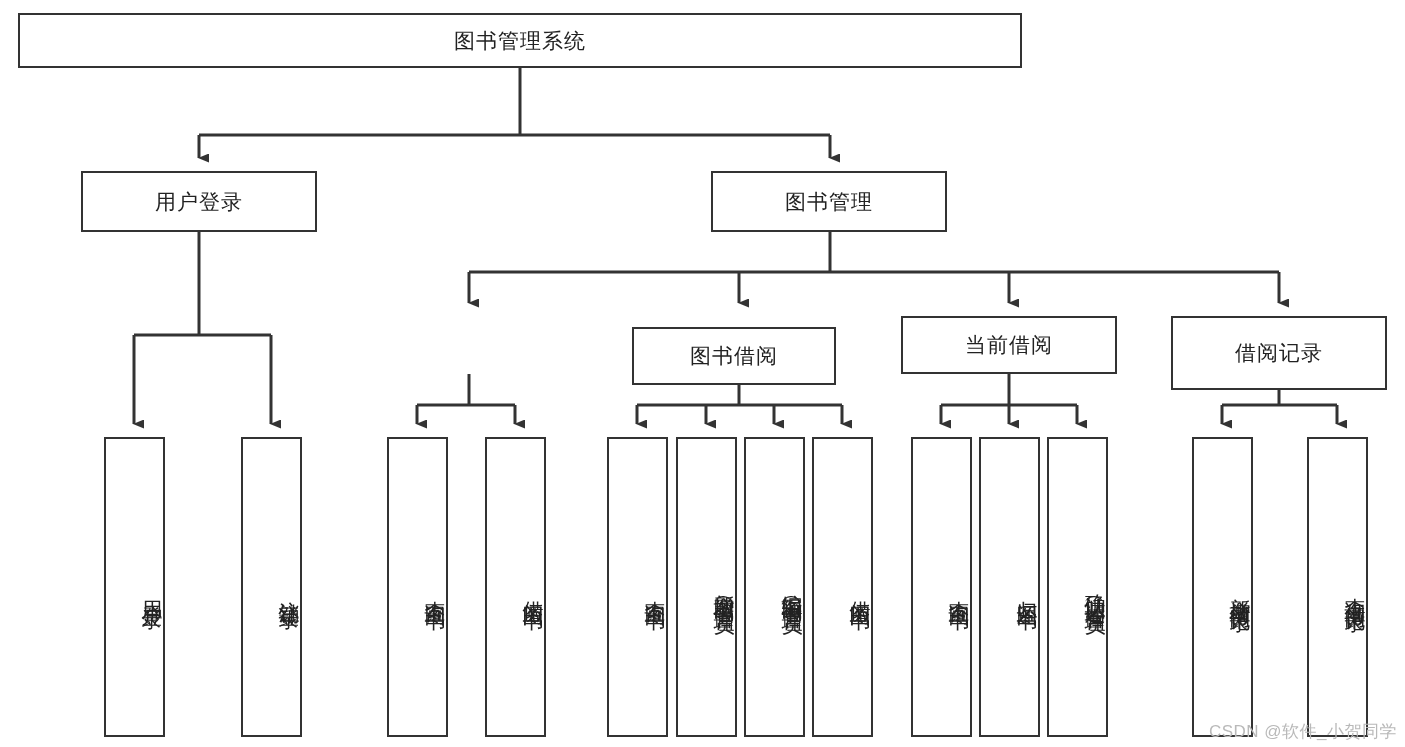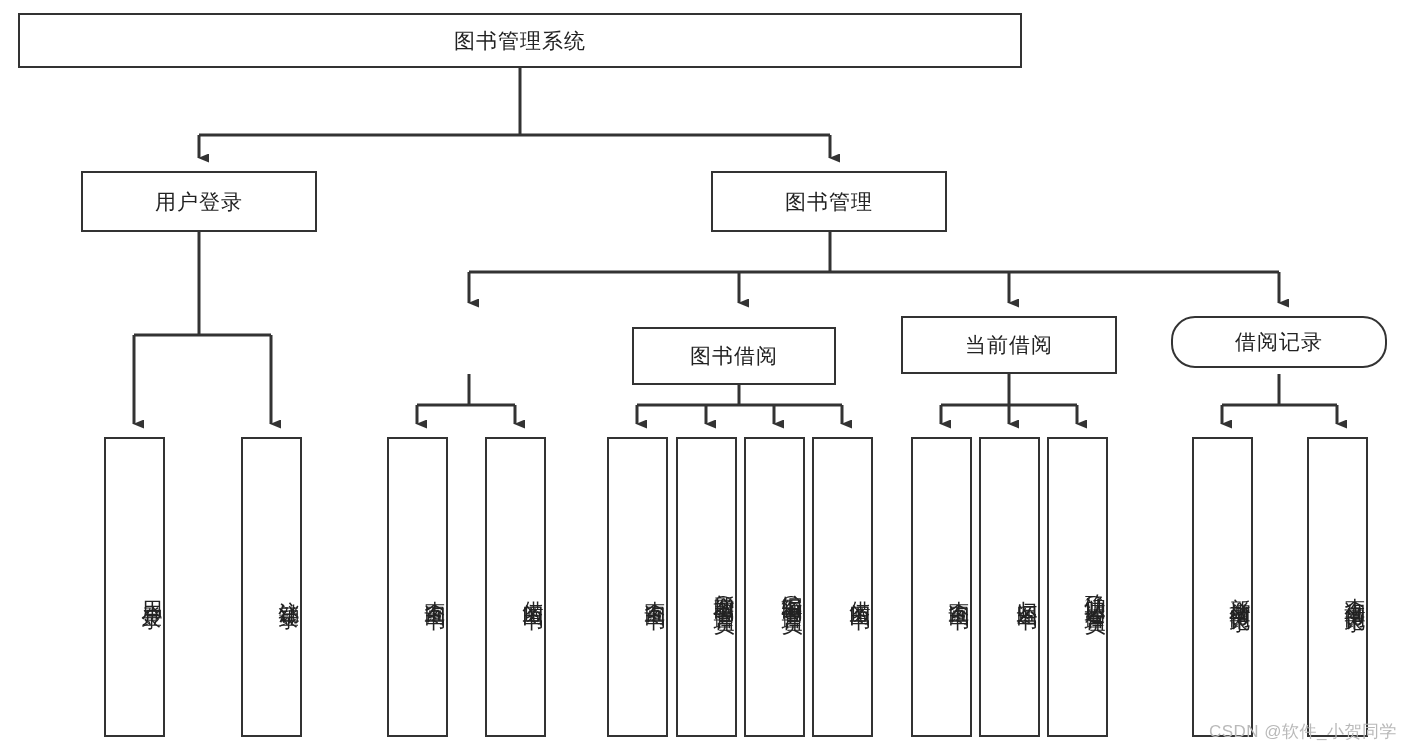--- a/index.html
+++ b/index.html
@@ -131,21 +131,21 @@
   <div class="node horiz" style="left:711px; top:171px; width:236px; height:61px;align-items:center;">
     <span class="label">图书管理</span>
   </div>
 
   <div class="node horiz" style="left:632px; top:327px; width:204px; height:58px;">
     <span class="label">图书借阅</span>
   </div>
   <div class="node horiz" style="left:901px; top:316px; width:216px; height:58px;">
     <span class="label">当前借阅</span>
   </div>
-  <div class="node horiz" style="left:1171px; top:316px; width:216px; height:52px;border-radius:24px;">
+  <div class="node horiz" style="left:1171px; top:316px; width:216px; height:74px;">
     <span class="label">借阅记录</span>
   </div>
 
   <div class="node vert" style="left:104px; top:437px; width:61px; height:300px;">
     <span class="label">用户登录</span>
   </div>
   <div class="node vert" style="left:241px; top:437px; width:61px; height:300px;">
     <span class="label">注销登录</span>
   </div>
 

